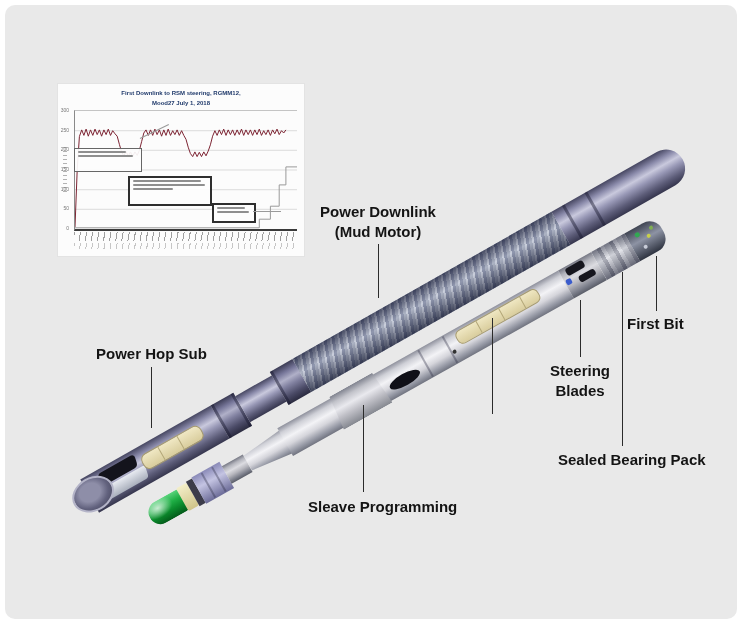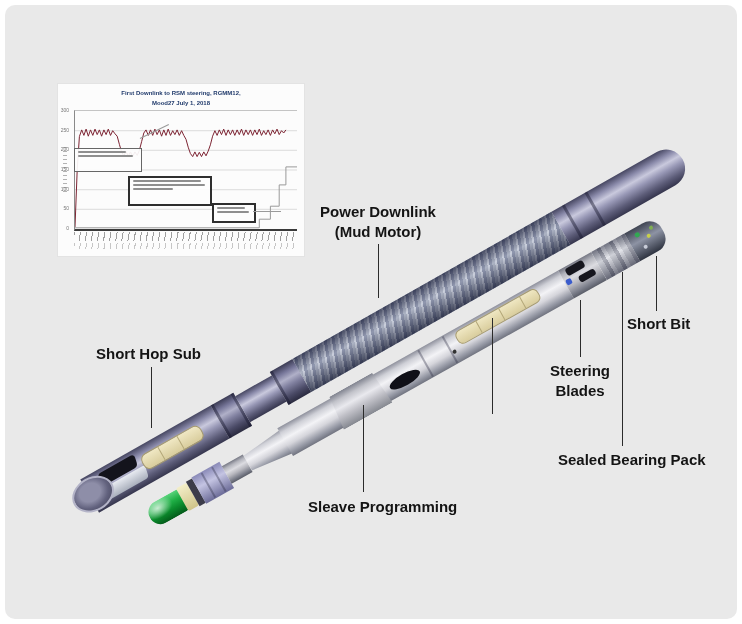--- a/index.html
+++ b/index.html
@@ -165,19 +165,19 @@
   <div class="leader" style="left:378px;top:244px;height:54px;"></div>
   <div class="leader" style="left:151px;top:367px;height:61px;"></div>
   <div class="leader" style="left:363px;top:405px;height:87px;"></div>
   <div class="leader" style="left:492px;top:318px;height:96px;"></div>
   <div class="leader" style="left:580px;top:300px;height:57px;"></div>
   <div class="leader" style="left:656px;top:256px;height:55px;"></div>
   <div class="leader" style="left:622px;top:272px;height:174px;"></div>
 
   <div class="callout center" style="left:308px;top:202px;width:140px;">Power Downlink
 (Mud Motor)</div>
-  <div class="callout" style="left:96px;top:344px;">Short Hop Sub</div>
+  <div class="callout" style="left:96px;top:344px;">Power Hop Sub</div>
   <div class="callout" style="left:308px;top:497px;">Sleave Programming</div>
   <div class="callout center" style="left:530px;top:361px;width:100px;">Steering
 Blades</div>
-  <div class="callout" style="left:627px;top:314px;">Short Bit</div>
+  <div class="callout" style="left:627px;top:314px;">First Bit</div>
   <div class="callout" style="left:558px;top:450px;">Sealed Bearing Pack</div>
 </div>
 
 </body></html>

